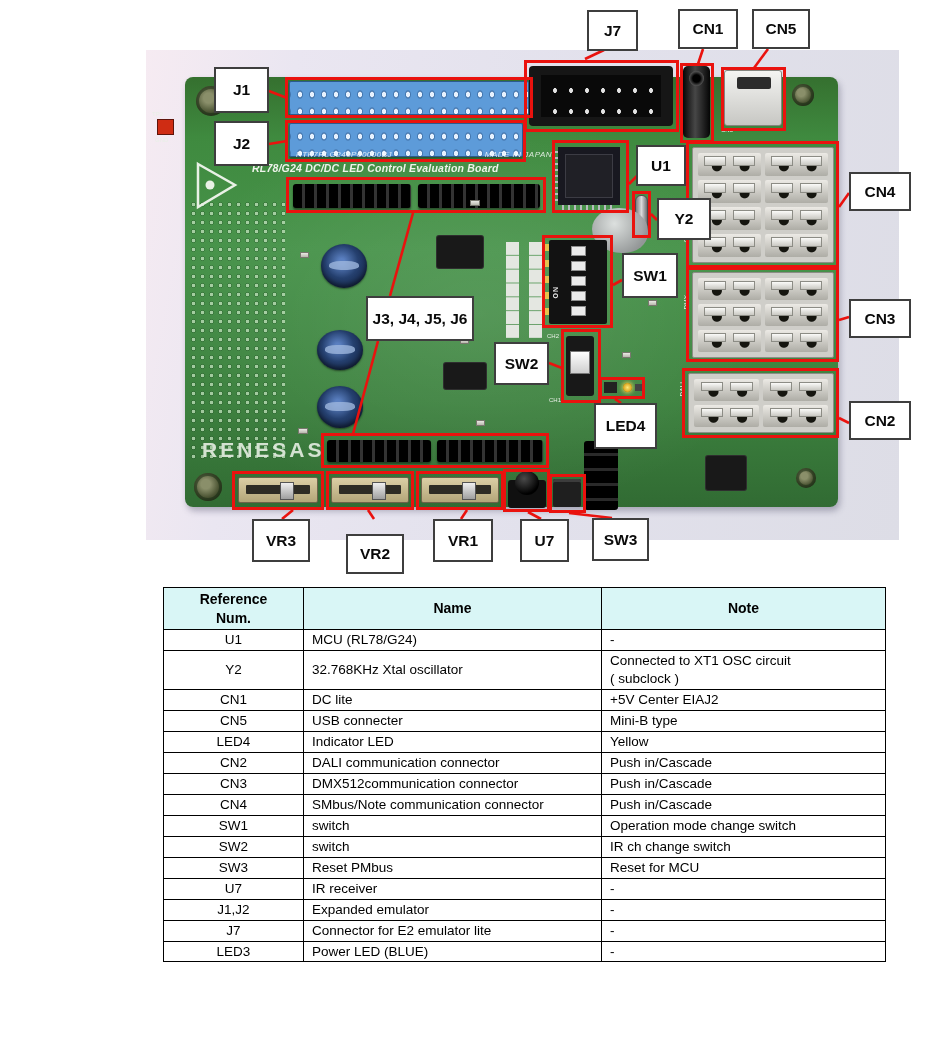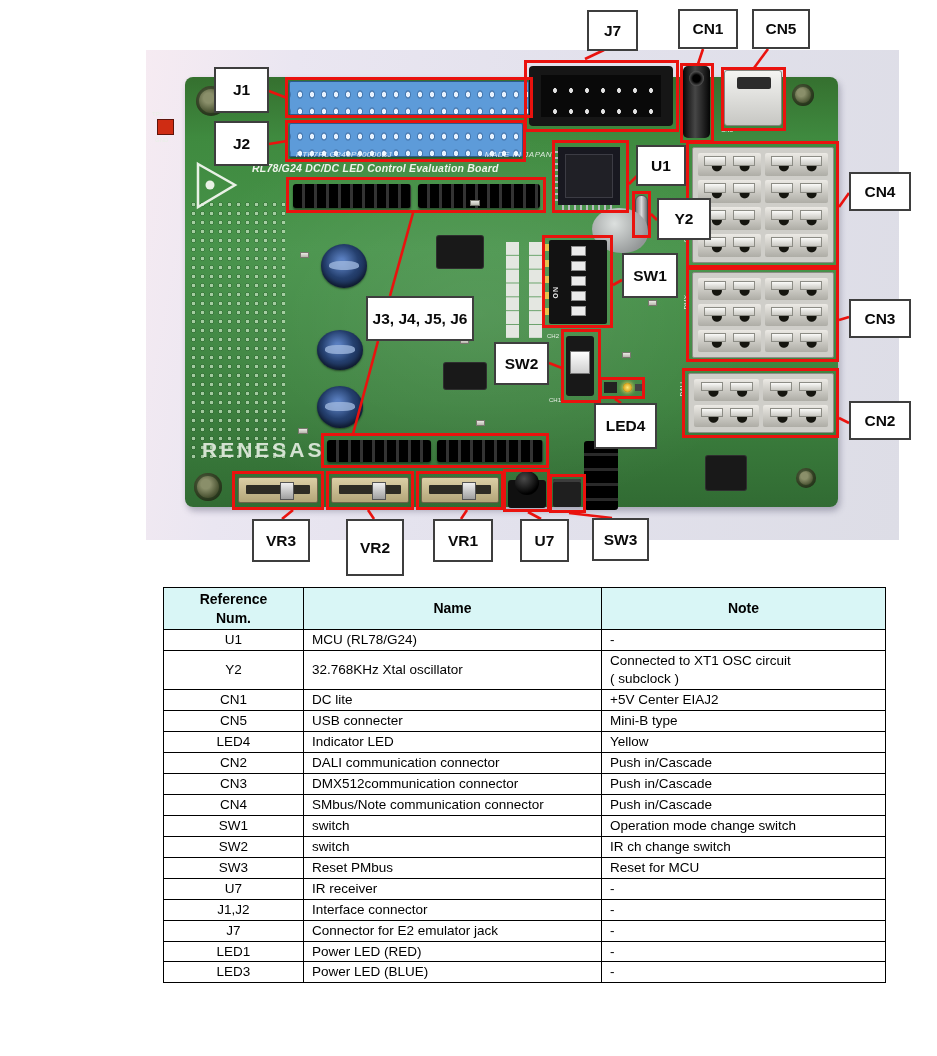--- a/index.html
+++ b/index.html
@@ -310,21 +310,21 @@
   <div class="callout" style="left:636px;top:145px;width:50px;height:41px;">U1</div>
   <div class="callout" style="left:657px;top:198px;width:54px;height:42px;">Y2</div>
   <div class="callout" style="left:622px;top:253px;width:56px;height:45px;">SW1</div>
   <div class="callout" style="left:849px;top:172px;width:62px;height:39px;">CN4</div>
   <div class="callout" style="left:849px;top:299px;width:62px;height:39px;">CN3</div>
   <div class="callout" style="left:849px;top:401px;width:62px;height:39px;">CN2</div>
   <div class="callout" style="left:322px;top:296px;width:108px;height:45px;margin-left:44px;">J3, J4, J5, J6</div>
   <div class="callout" style="left:494px;top:342px;width:55px;height:43px;">SW2</div>
   <div class="callout" style="left:594px;top:403px;width:63px;height:46px;">LED4</div>
   <div class="callout" style="left:252px;top:519px;width:58px;height:43px;">VR3</div>
-  <div class="callout" style="left:346px;top:519px;width:58px;height:57px;">VR2</div>
+  <div class="callout" style="left:346px;top:534px;width:58px;height:40px;">VR2</div>
   <div class="callout" style="left:433px;top:519px;width:60px;height:43px;">VR1</div>
   <div class="callout" style="left:520px;top:519px;width:49px;height:43px;">U7</div>
   <div class="callout" style="left:592px;top:518px;width:57px;height:43px;">SW3</div>
 </div>
 
 <table class="ref-table">
   <colgroup>
       <col class="col-w-ref">
       <col class="col-w-name">
       <col class="col-w-note">
@@ -394,31 +394,26 @@
         <td class="col-name">Reset PMbus</td>
         <td class="col-note">Reset for MCU</td>
       </tr>
       <tr>
         <td class="col-ref">U7</td>
         <td class="col-name">IR receiver</td>
         <td class="col-note">-</td>
       </tr>
       <tr>
         <td class="col-ref">J1,J2</td>
-        <td class="col-name">Interface connector</td>
+        <td class="col-name">Expanded emulator</td>
         <td class="col-note">-</td>
       </tr>
       <tr>
         <td class="col-ref">J7</td>
-        <td class="col-name">Connector for E2 emulator jack</td>
-        <td class="col-note">-</td>
-      </tr>
-      <tr>
-        <td class="col-ref">LED1</td>
-        <td class="col-name">Power LED (RED)</td>
+        <td class="col-name">Connector for E2 emulator lite</td>
         <td class="col-note">-</td>
       </tr>
       <tr>
         <td class="col-ref">LED3</td>
         <td class="col-name">Power LED (BLUE)</td>
         <td class="col-note">-</td>
       </tr>
     </tbody>
 </table>
 

